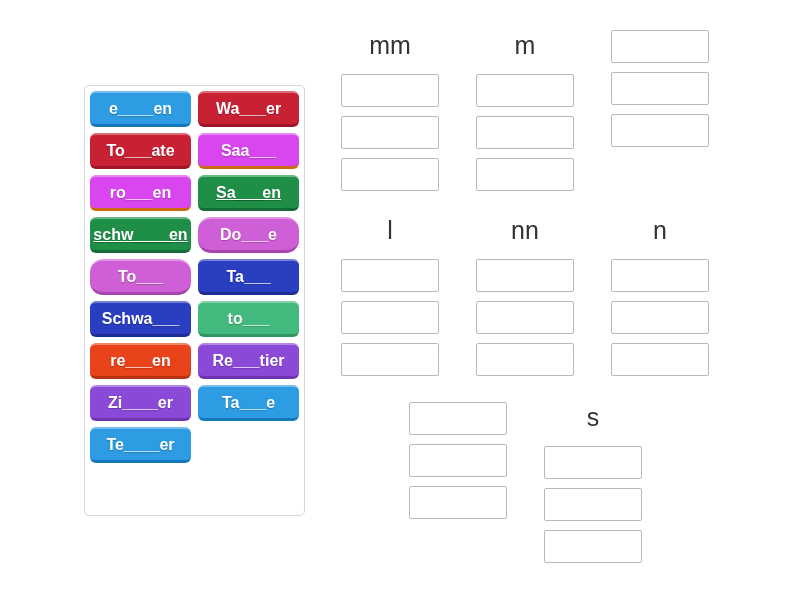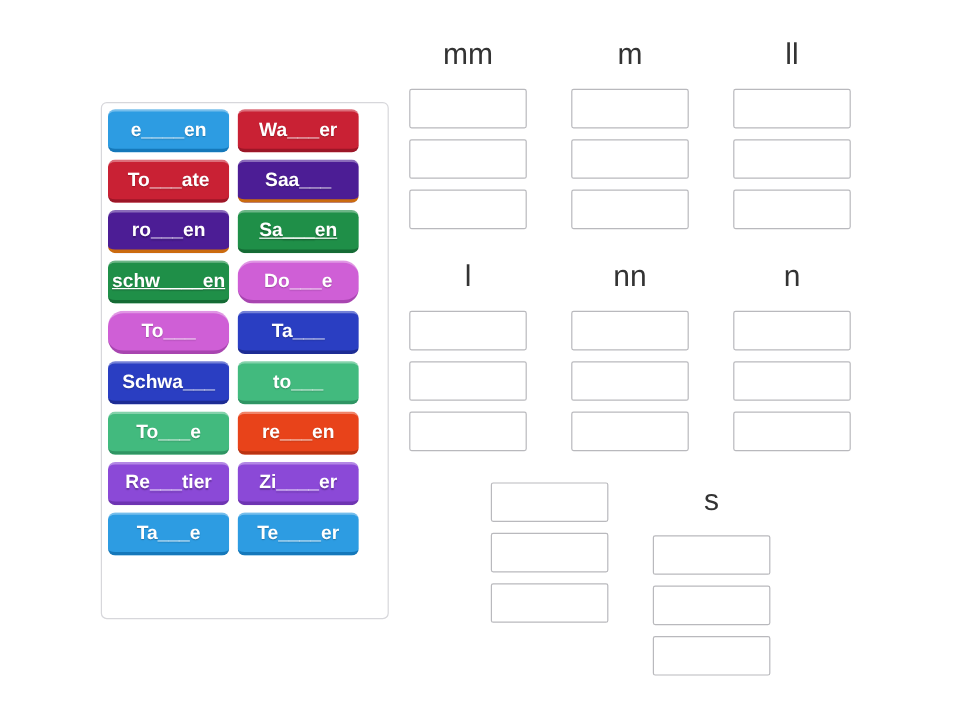--- a/index.html
+++ b/index.html
@@ -14,21 +14,21 @@
     height: 600px;
     background: #ffffff;
     overflow: hidden;
   }
 
   
   .word-bank {
     position: absolute;
     left: 84px;
     top: 85px;
-    width: 240px;
+    width: 221px;
     height: 431px;
     box-sizing: border-box;
     border: 1px solid #d7d7db;
     border-radius: 5px;
     background: #ffffff;
     padding: 5px;
     display: grid;
     grid-template-columns: repeat(2, 101px);
     grid-auto-rows: 36px;
     column-gap: 7px;
@@ -47,21 +47,21 @@
     letter-spacing: 0;
     text-shadow: 0 1px 1px rgba(0,0,0,0.25);
     border-top: 2px solid rgba(255,255,255,0.35);
     border-bottom: 3px solid rgba(0,0,0,0.28);
     cursor: grab;
     white-space: nowrap;
     overflow: hidden;
   }
   .tile-blue    { background: #2d9ce2; border-bottom-color: #1578ba; }
   .tile-red     { background: #c92134; border-bottom-color: #9c1627; }
-  .tile-orange  { background: #4c1d95; border-bottom-color: #cb6b0f; }
+  .tile-orange  { background: #d946ef; border-bottom-color: #cb6b0f; }
   .tile-green   { background: #1f8f48; border-bottom-color: #156b35; text-decoration: underline; }
   .tile-orchid  { background: #cf5fd6; border-bottom-color: #a845b0; border-radius: 13px; }
   .tile-royal   { background: #2a3ec2; border-bottom-color: #1d2c94; }
   .tile-emerald { background: #42ba7e; border-bottom-color: #2f9563; }
   .tile-flame   { background: #e8431a; border-bottom-color: #ba3312; }
   .tile-purple  { background: #8b49d7; border-bottom-color: #6e34b2; }
 
   
   .group {
     position: absolute;
@@ -108,21 +108,20 @@
       <div class="tile tile-red">To___ate</div>
       <div class="tile tile-orange">Saa___</div>
       <div class="tile tile-orange">ro___en</div>
       <div class="tile tile-green">Sa___en</div>
       <div class="tile tile-green">schw____en</div>
       <div class="tile tile-orchid">Do___e</div>
       <div class="tile tile-orchid">To___</div>
       <div class="tile tile-royal">Ta___</div>
       <div class="tile tile-royal">Schwa___</div>
       <div class="tile tile-emerald">to___</div>
-      <div class="tile tile-emerald">To___e</div>
       <div class="tile tile-flame">re___en</div>
       <div class="tile tile-purple">Re___tier</div>
       <div class="tile tile-purple">Zi____er</div>
       <div class="tile tile-blue">Ta___e</div>
       <div class="tile tile-blue">Te____er</div>
     </div>
   <div>
       <section class="group group-1">
         <h2 class="group-header">mm</h2>
         <div class="slots">
@@ -133,21 +132,20 @@
       </section>
       <section class="group group-2">
         <h2 class="group-header">m</h2>
         <div class="slots">
           <div class="slot"></div>
           <div class="slot"></div>
           <div class="slot"></div>
         </div>
       </section>
       <section class="group group-3">
-        <h2 class="group-header">ll</h2>
         <div class="slots">
           <div class="slot"></div>
           <div class="slot"></div>
           <div class="slot"></div>
         </div>
       </section>
       <section class="group group-4">
         <h2 class="group-header">l</h2>
         <div class="slots">
           <div class="slot"></div>

